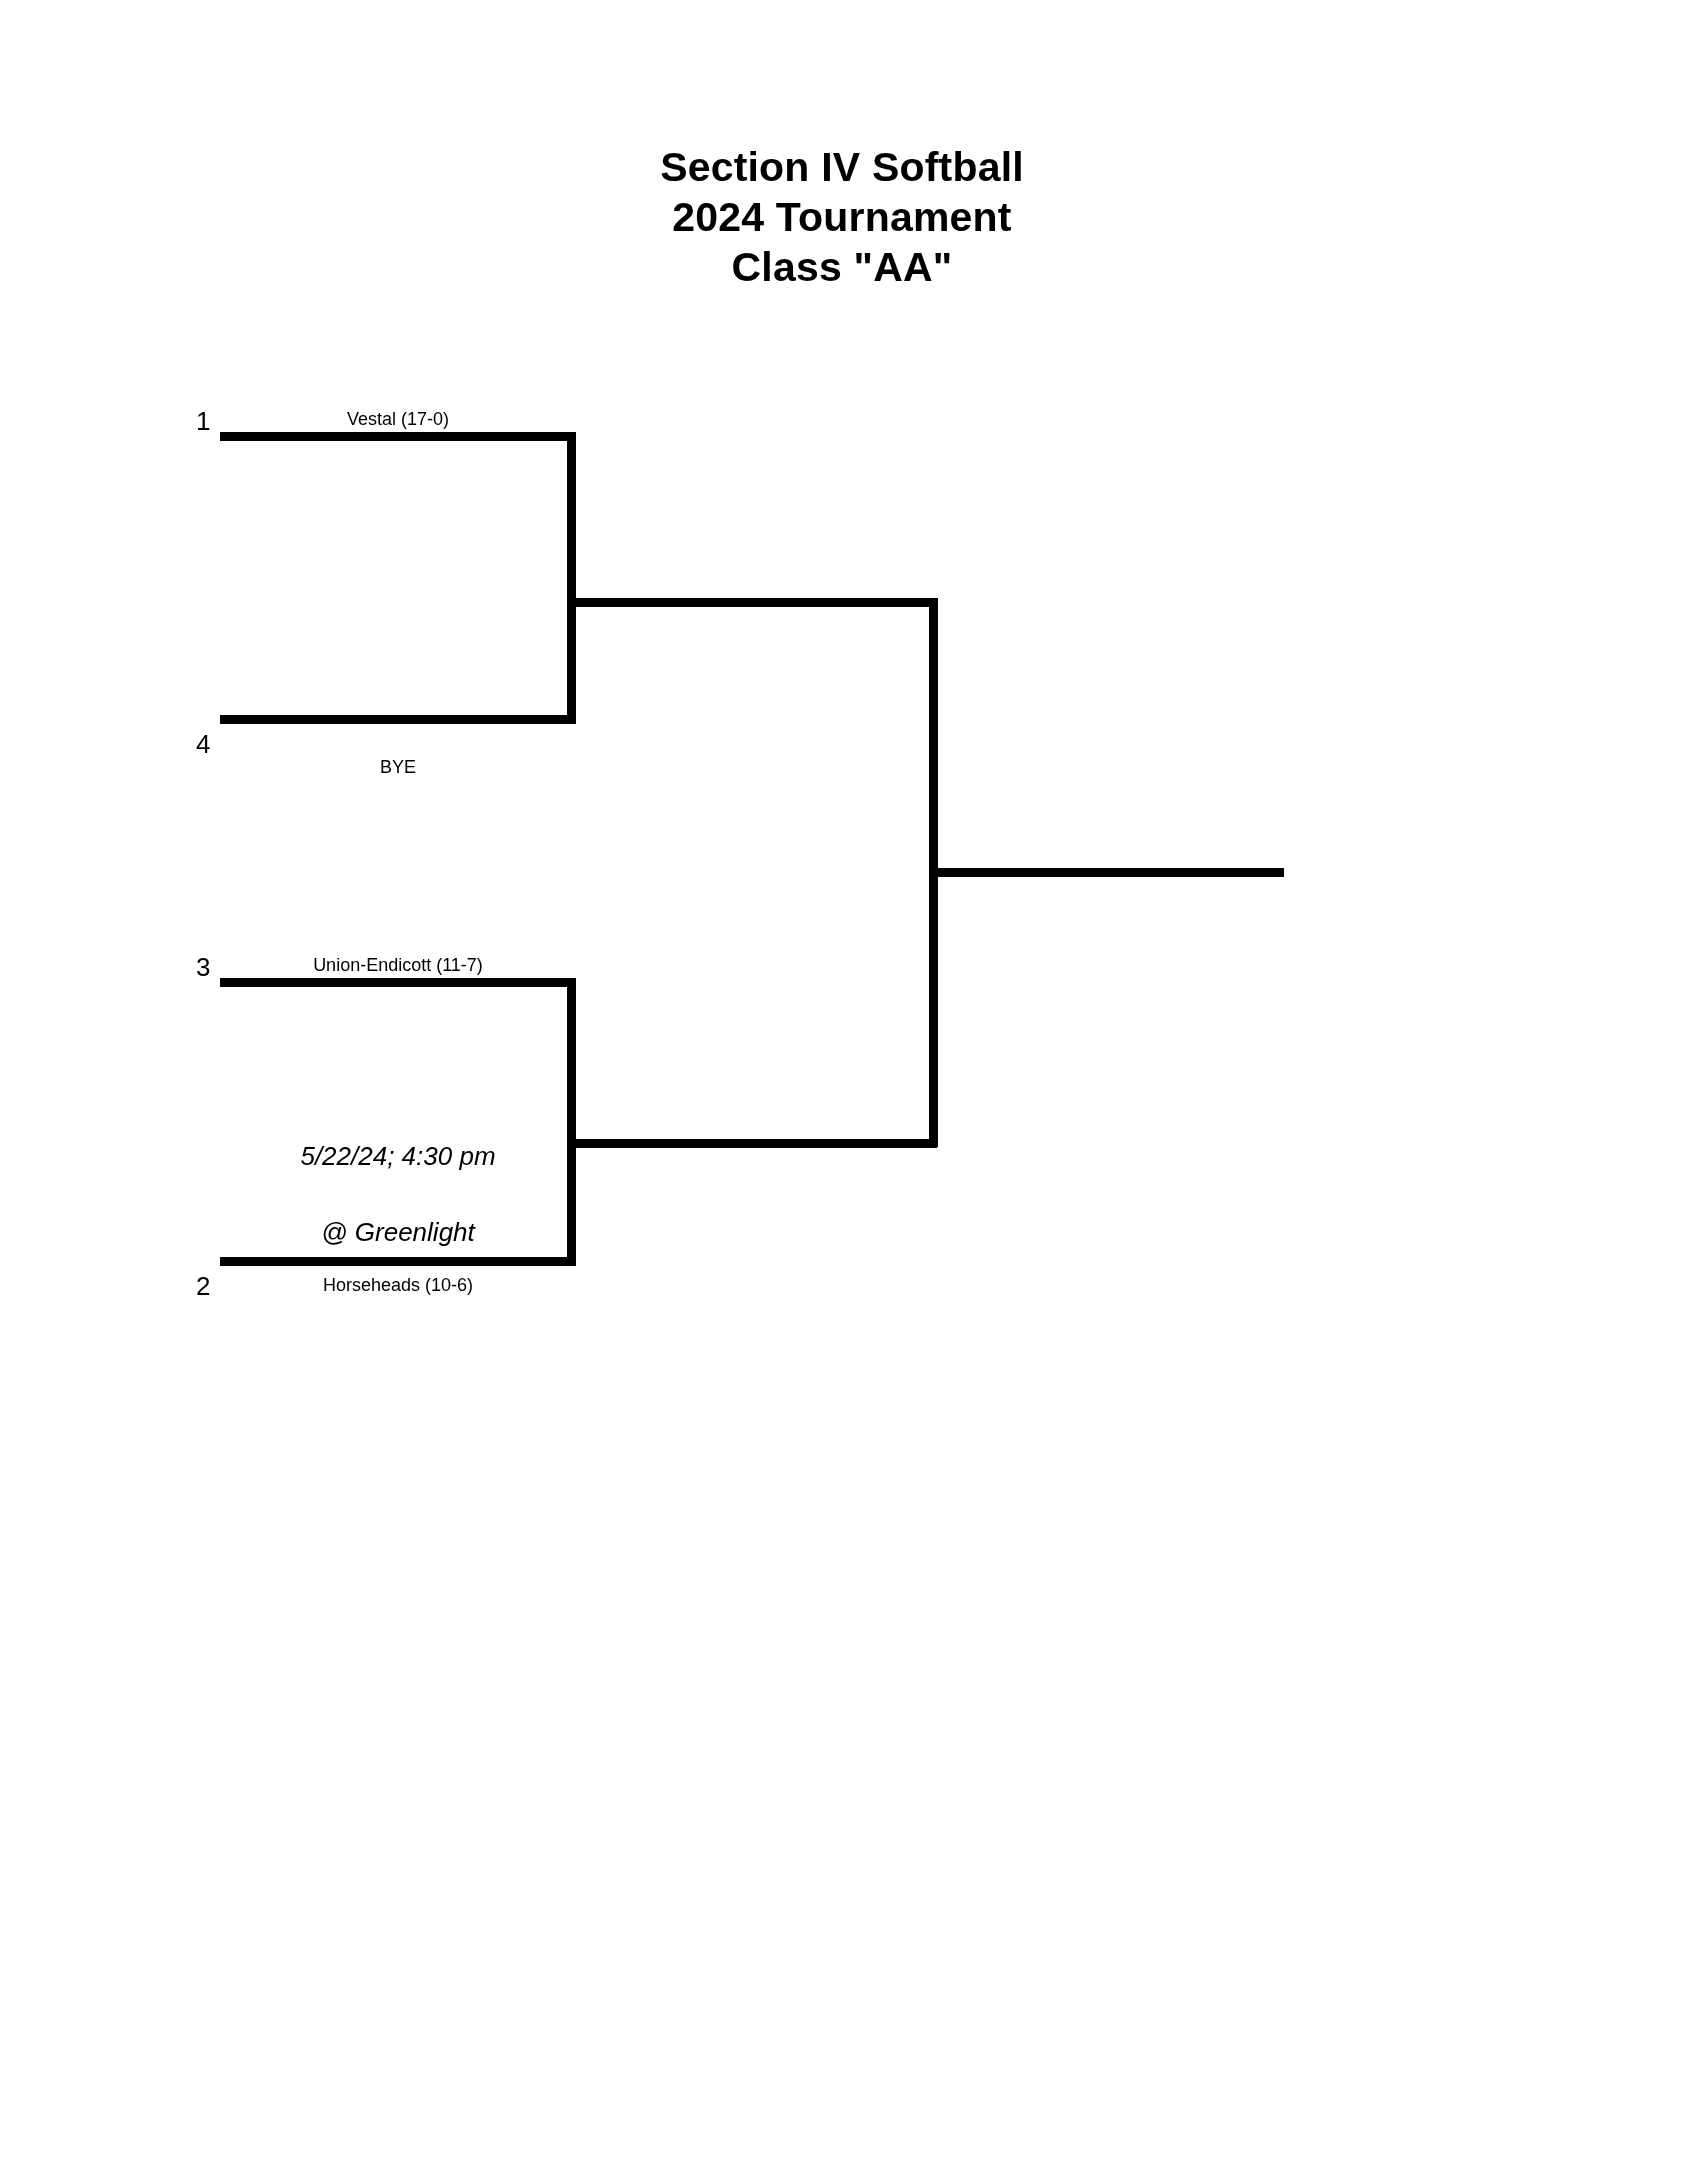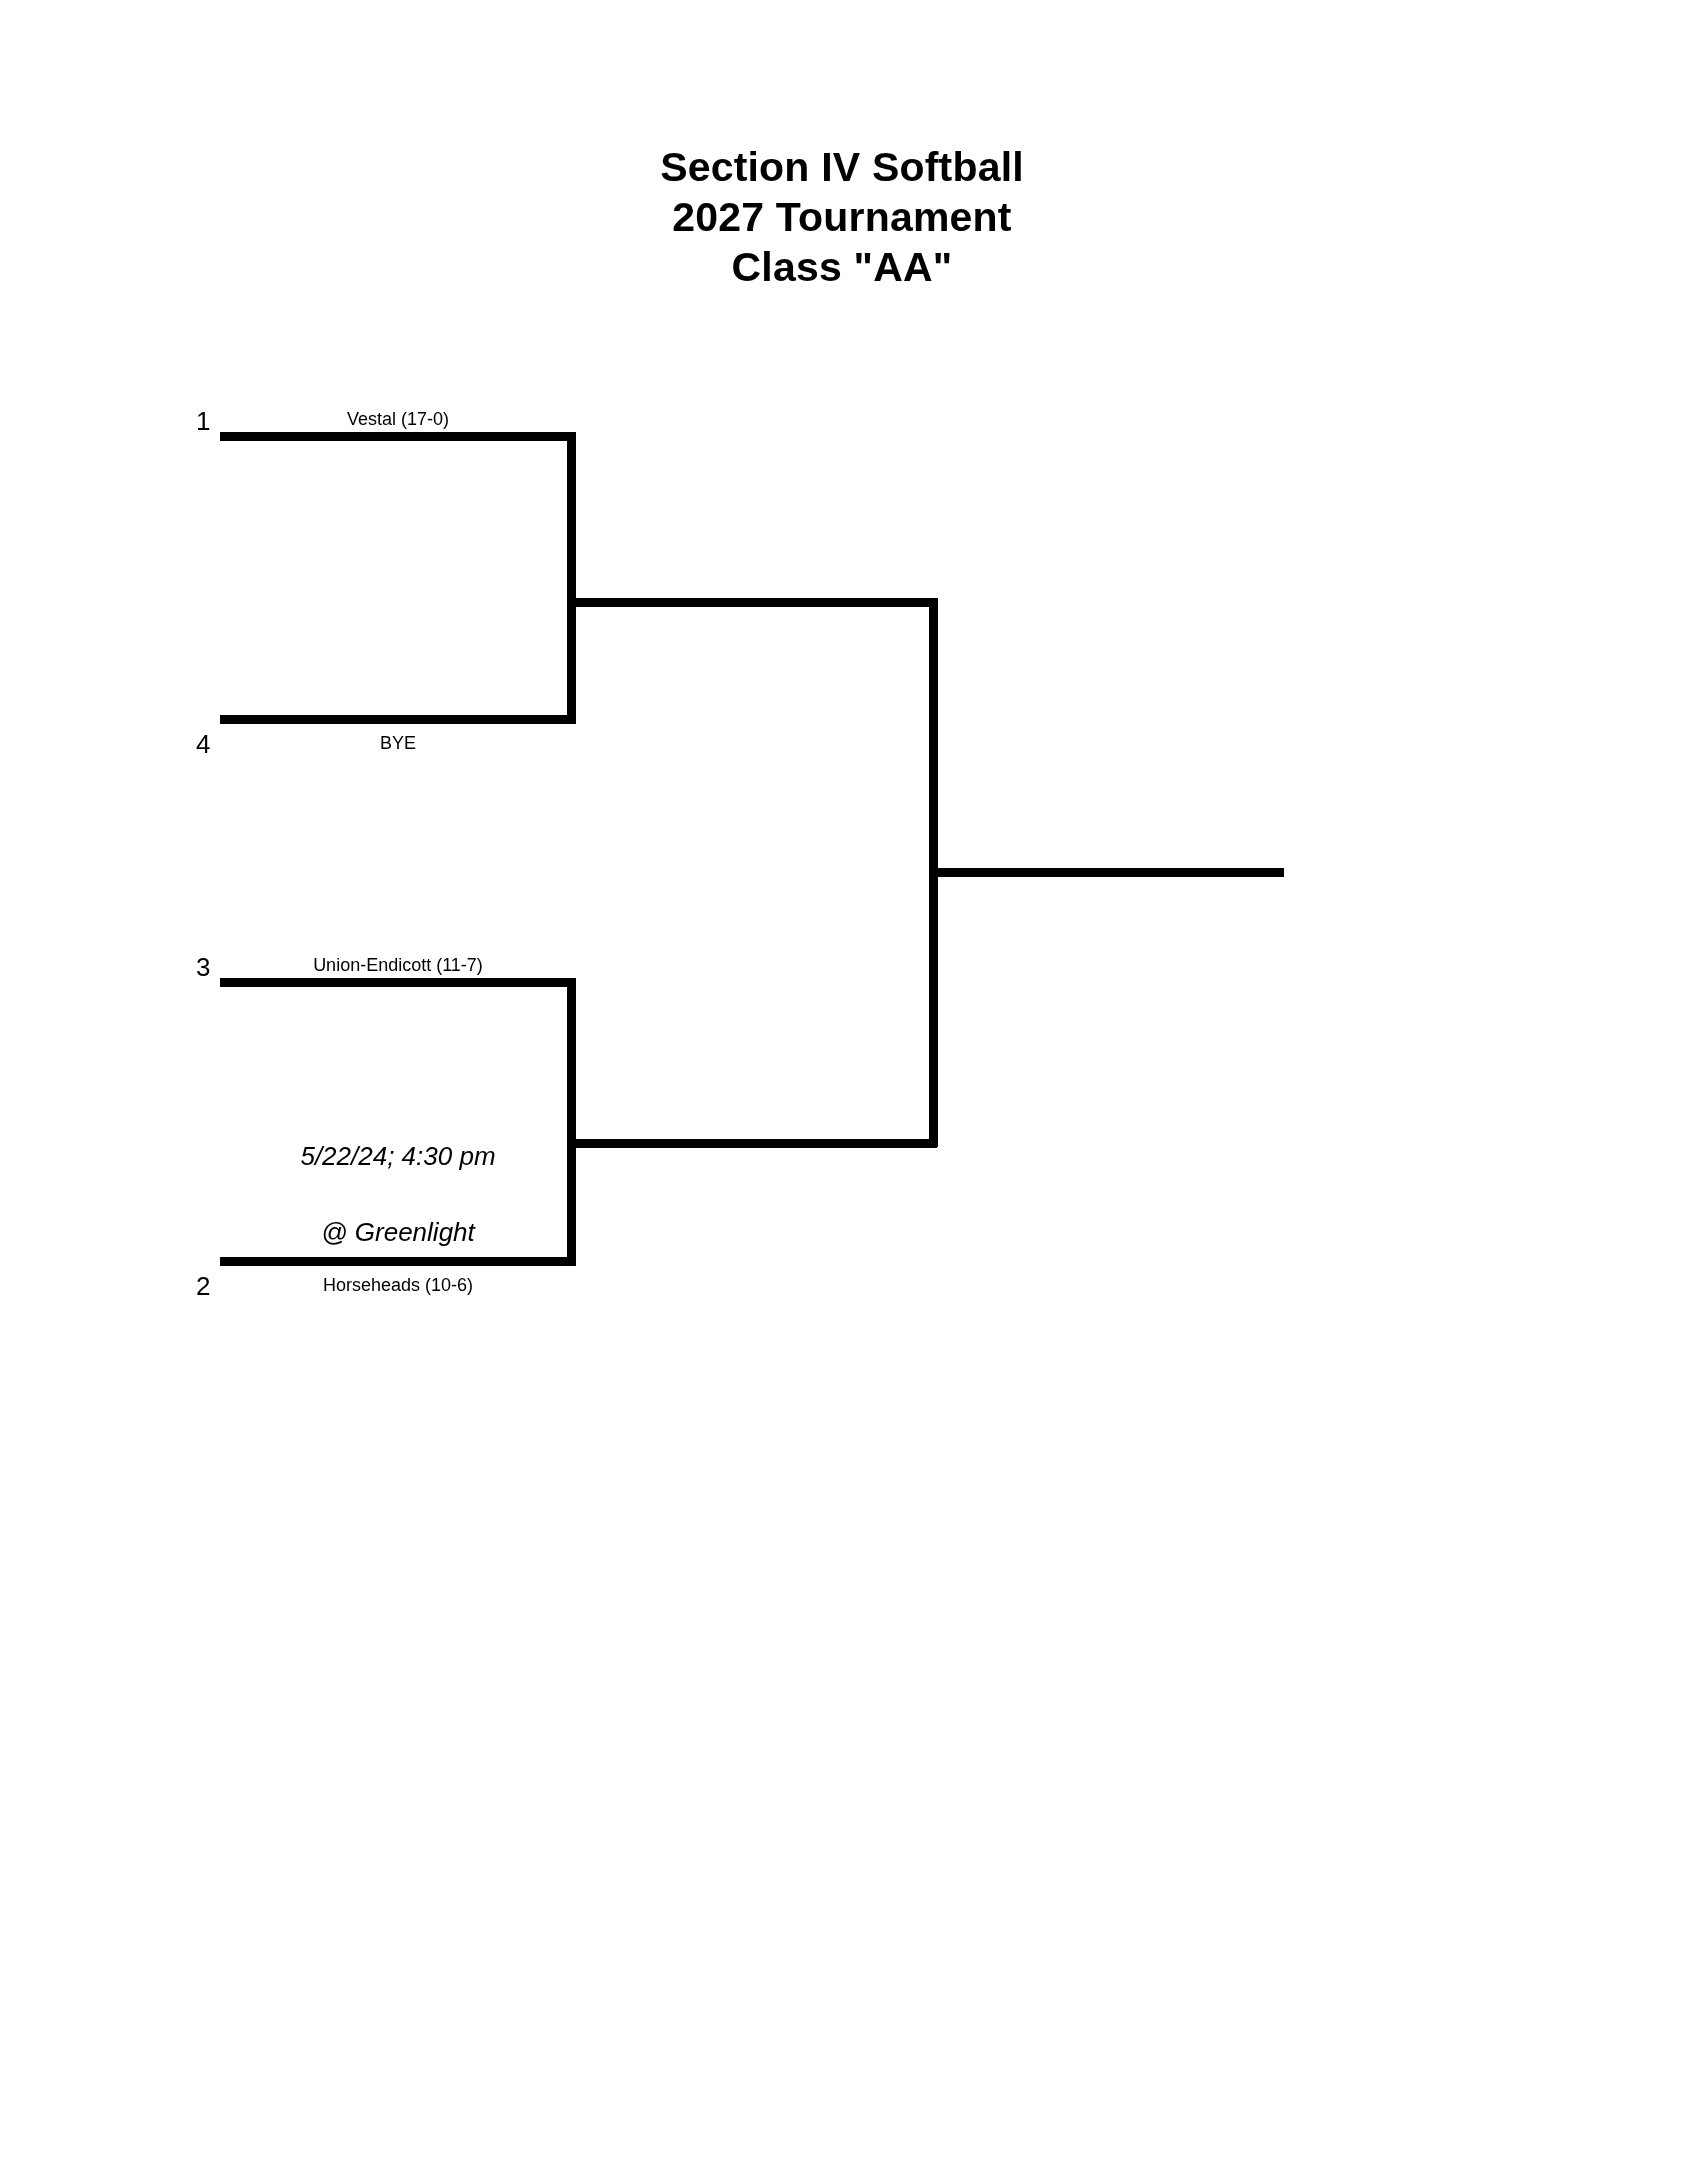--- a/index.html
+++ b/index.html
@@ -78,31 +78,31 @@
     height: 20px;
   }
 </style>
 </head>
 <body>
 
 <div id="page">
 
   <div class="title-block">
     <div class="title-line">Section IV Softball</div>
-    <div class="title-line">2027 Tournament</div>
+    <div class="title-line">2024 Tournament</div>
     <div class="title-line">Class "AA"</div>
   </div>
 
   <div class="hline" style="left:220px; top:432px; width:356px;"></div>
   <div class="seed" style="left:196px; top:406px; width:40px;">1</div>
   <div class="team" style="left:220px; top:404px; width:356px;">Vestal (17-0)</div>
 
   <div class="hline" style="left:220px; top:715px; width:356px;"></div>
   <div class="seed" style="left:196px; top:729px; width:40px;">4</div>
-  <div class="team" style="left:220px; top:728px; width:356px;">BYE</div>
+  <div class="team" style="left:220px; top:752px; width:356px;">BYE</div>
 
   <div class="vline" style="left:567px; top:432px; height:292px;"></div>
 
   <div class="hline" style="left:567px; top:598px; width:370px;"></div>
 
   <div class="hline" style="left:220px; top:978px; width:356px;"></div>
   <div class="seed" style="left:196px; top:952px; width:40px;">3</div>
   <div class="team" style="left:220px; top:950px; width:356px;">Union-Endicott (11-7)</div>
 
   <div class="hline" style="left:220px; top:1257px; width:356px;"></div>

